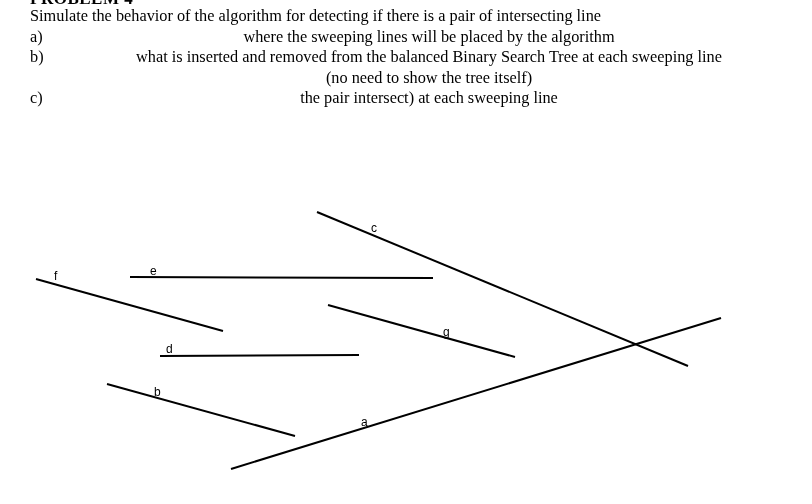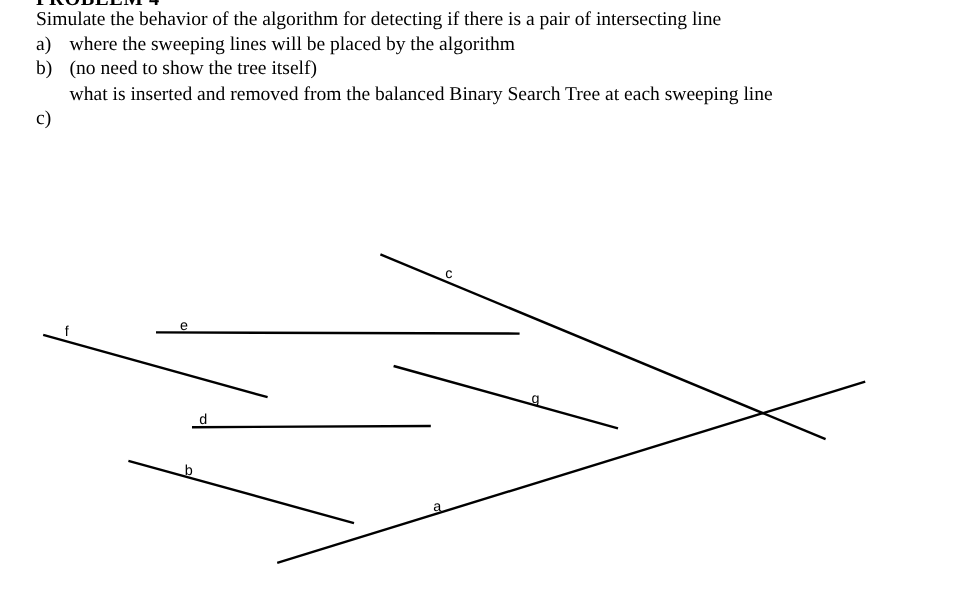--- a/index.html
+++ b/index.html
@@ -11,45 +11,46 @@
       color: #000; letter-spacing: 0.5px; white-space: nowrap;
     }
     .text {
       position: absolute; left: 30px; top: 6px; width: 770px;
       font-family: "Liberation Serif", serif; font-size: 16.3px; line-height: 20.5px; color: #000;
     }
     .text p { margin: 0; white-space: nowrap; }
     .list { margin: 0; padding: 0; list-style: none; }
     .list li { position: relative; padding-left: 28px; white-space: nowrap; }
     .list .marker { position: absolute; left: 0; top: 0; }
-    .list .cont { display: block; }
+    .list .cont { display: block; text-align: center; }
     svg.diagram { position: absolute; left: 0; top: 0; }
     svg.diagram line { stroke: #000; stroke-width: 2; stroke-linecap: butt; }
     svg.diagram text { font-family: "Liberation Sans", sans-serif; font-size: 12px; fill: #000; }
   </style>
 </head>
 <body>
 
 <div class="page">
   <div class="clipped-heading">PROBLEM 4</div>
 
   <div class="text">
     <p>Simulate the behavior of the algorithm for detecting if there is a pair of intersecting line</p>
     <ul class="list">
       <li>
         <span class="marker">a)</span>
         <span class="cont">where the sweeping lines will be placed by the algorithm</span>
       </li>
       <li>
         <span class="marker">b)</span>
+        <span class="cont">what is inserted and removed from the balanced Binary Search Tree at each sweeping line</span>
         <span class="cont">(no need to show the tree itself)</span>
-        <span class="cont">what is inserted and removed from the balanced Binary Search Tree at each sweeping line</span>
       </li>
       <li>
         <span class="marker">c)</span>
+        <span class="cont">the pair intersect) at each sweeping line</span>
       </li>
     </ul>
   </div>
 
   <svg class="diagram" width="812" height="504" viewBox="0 0 812 504">
     <g id="seg-layer">
         <g>
           <line x1="231" y1="469" x2="721" y2="318"></line>
           <text x="361" y="426">a</text>
         </g>

